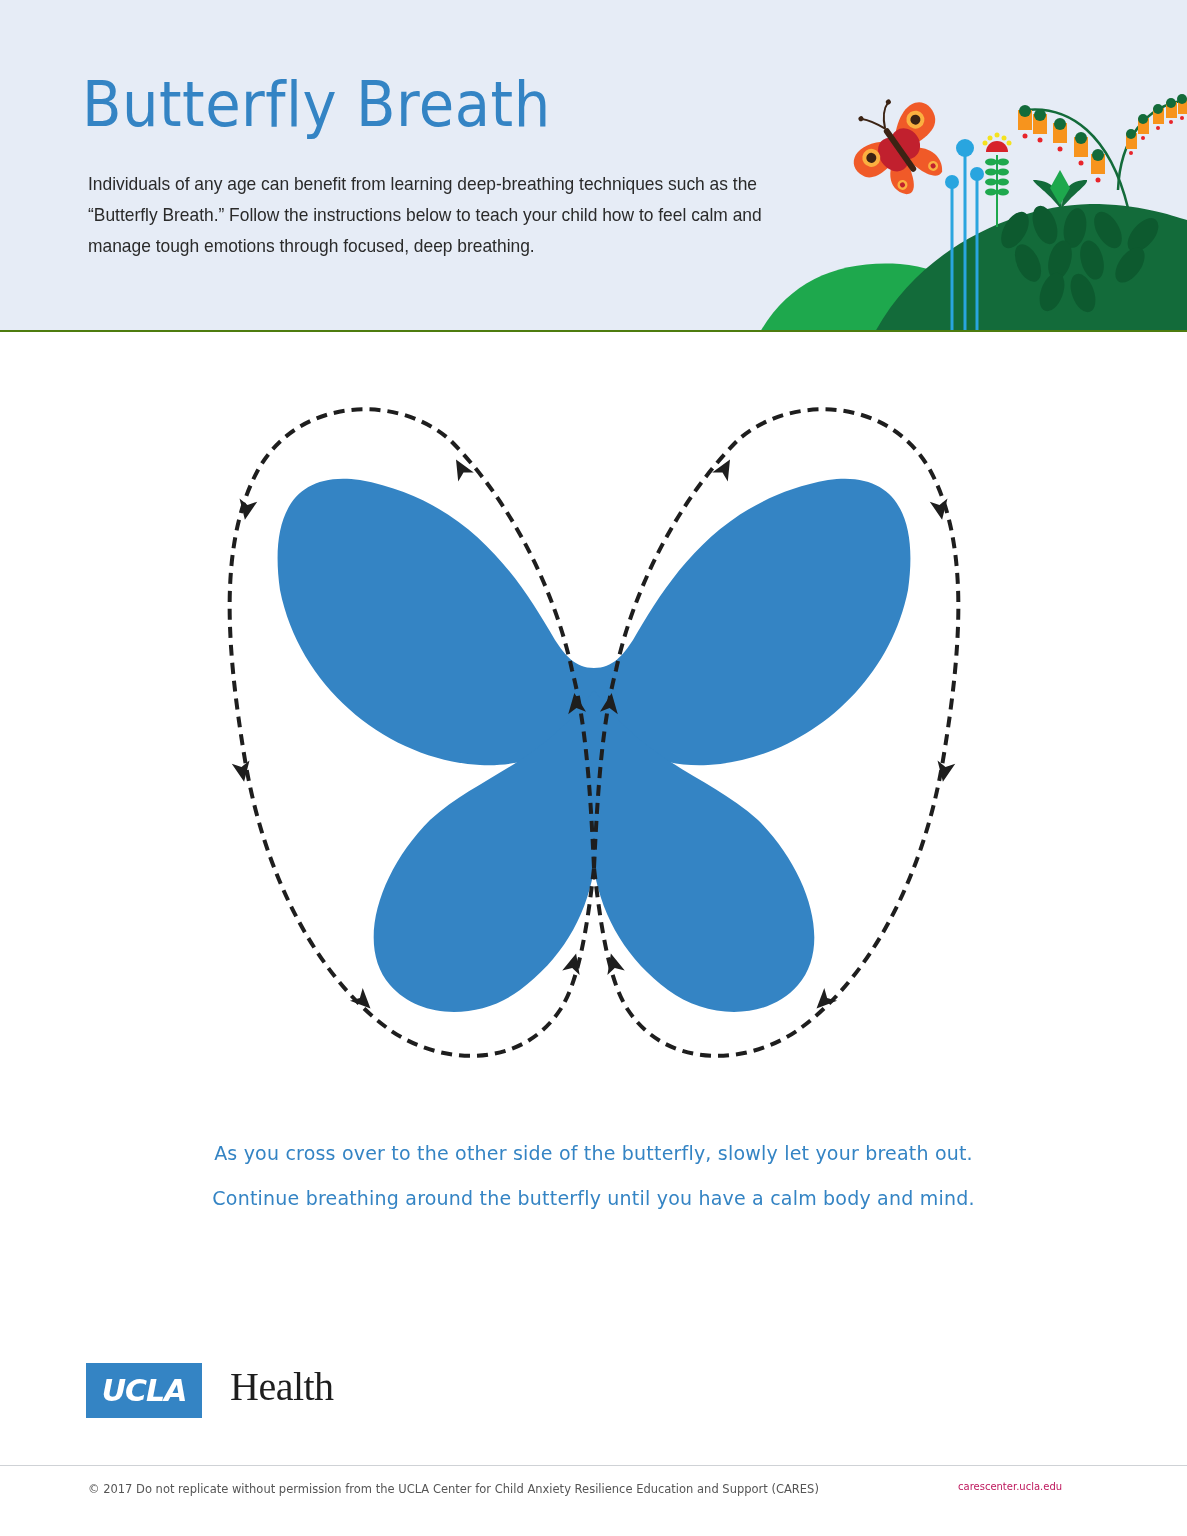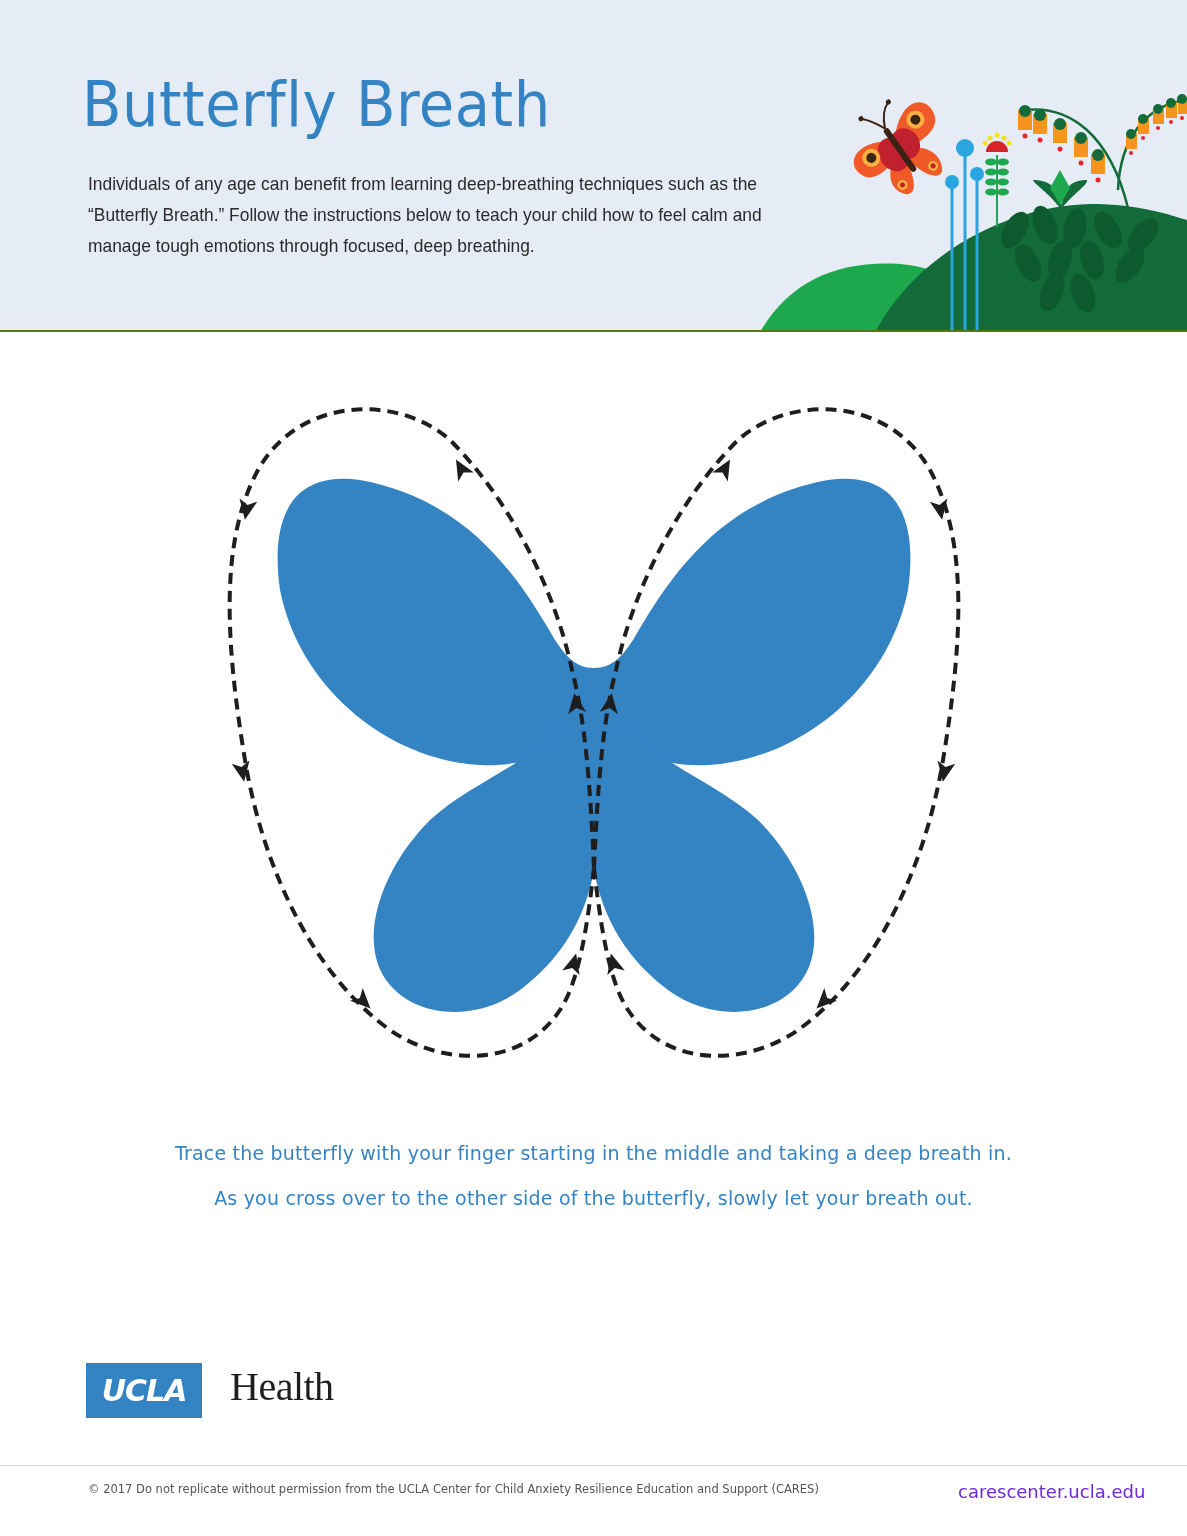--- a/index.html
+++ b/index.html
@@ -42,21 +42,21 @@
   .logo-word {
     margin-left: 28px; font-family: "Liberation Serif", "DejaVu Serif", serif;
     font-size: 40px; color: #1e1e1e; letter-spacing: -0.5px;
   }
   .footer-rule { position: absolute; left: 0; top: 1465px; width: 1187px; height: 1px; background: #cfd2d6; }
   .copyright {
     position: absolute; left: 88px; top: 1481px; font-size: 12.5px; color: #555;
     font-family: "DejaVu Sans", sans-serif; transform: scaleX(0.92); transform-origin: left top; white-space: nowrap;
   }
   .site {
-    position: absolute; left: 958px; top: 1481px; font-size: 18px; color: #6d28d9;
+    position: absolute; left: 958px; top: 1481px; font-size: 10px; color: #be185d;
     font-family: "DejaVu Sans", sans-serif; text-decoration: none;
   }
 </style>
 </head>
 <body>
 
 <div class="header">
   <h1 class="title">Butterfly Breath</h1>
   <p class="intro">Individuals of any age can benefit from learning deep-breathing techniques such as the “Butterfly Breath.” Follow the instructions below to teach your child how to feel calm and manage tough emotions through focused, deep breathing.</p>
 
@@ -237,22 +237,22 @@
     <g transform="translate(614 965) rotate(-15)">
         <path d="M0 -12 L 9 8 L 0 3 L -9 8 Z"></path>
       </g>
     <g transform="translate(610 705) rotate(8)">
         <path d="M0 -12 L 9 8 L 0 3 L -9 8 Z"></path>
       </g>
   </g>
 </svg>
 
 <div class="instructions">
-  <p>Trace the butterfly with your finger starting in the middle and taking a deep breath in.</p>
   <p>As you cross over to the other side of the butterfly, slowly let your breath out.</p>
+  <p>Continue breathing around the butterfly until you have a calm body and mind.</p>
 </div>
 
 <div class="logo">
   <div class="logo-box">UCLA</div>
   <div class="logo-word">Health</div>
 </div>
 
 <div class="footer-rule"></div>
 <div class="copyright">© 2017 Do not replicate without permission from the UCLA Center for Child Anxiety Resilience Education and Support (CARES)</div>
 <a class="site">carescenter.ucla.edu</a>

